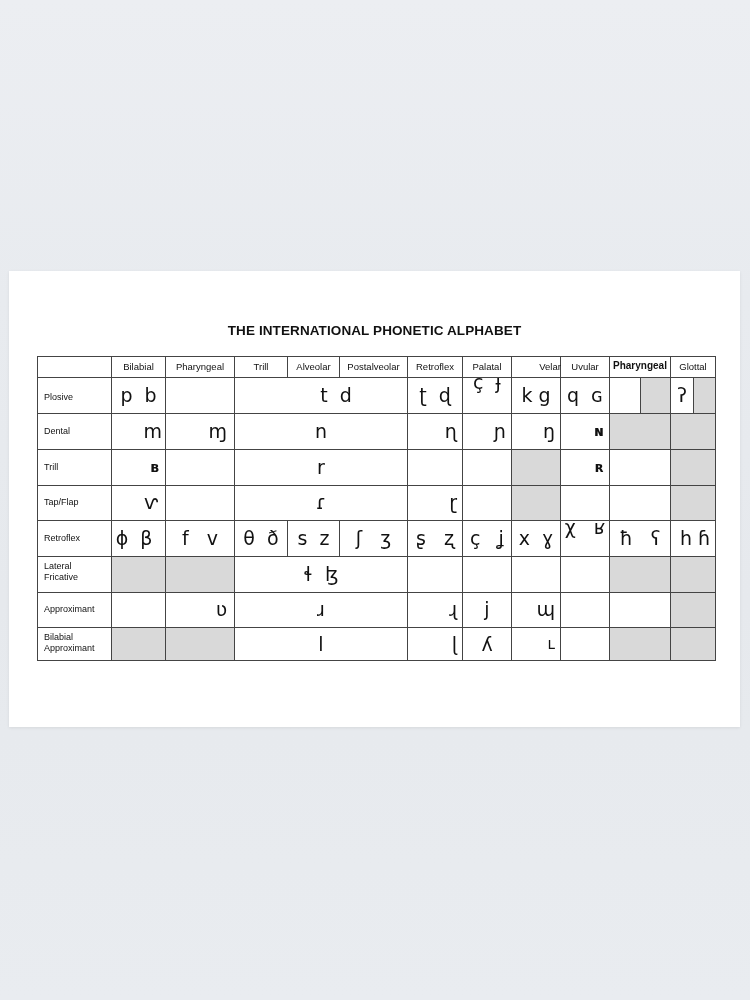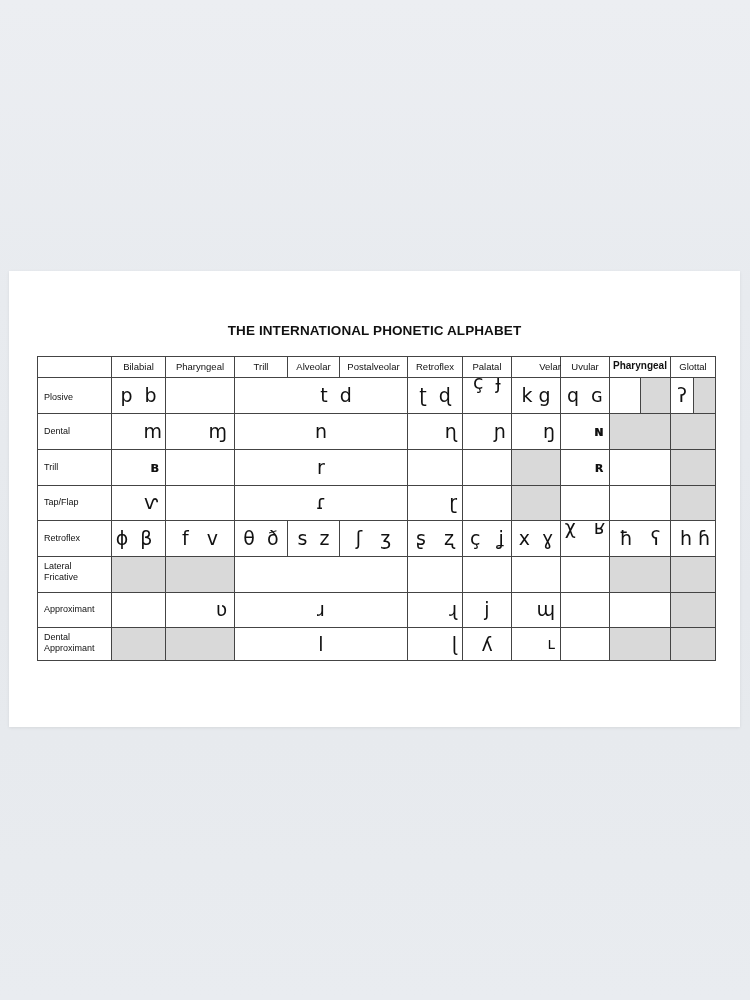--- a/index.html
+++ b/index.html
@@ -83,21 +83,21 @@
     <div class="cell" style="left:0;top:236px;width:75px;height:36px"></div>
     <div class="cell" style="left:0;top:271px;width:75px;height:34px"></div>
 
     <div class="rowlabel" style="left:0;top:23px;width:74px;height:36px">Plosive</div>
     <div class="rowlabel" style="left:0;top:57px;width:74px;height:36px">Dental</div>
     <div class="rowlabel" style="left:0;top:93px;width:74px;height:36px">Trill</div>
     <div class="rowlabel" style="left:0;top:129px;width:74px;height:35px">Tap/Flap</div>
     <div class="rowlabel" style="left:0;top:164px;width:74px;height:36px">Retroflex</div>
     <div class="rowlabel" style="left:0;top:198px;width:60px;height:36px">Lateral Fricative</div>
     <div class="rowlabel" style="left:0;top:236px;width:74px;height:35px">Approximant</div>
-    <div class="rowlabel" style="left:0;top:269px;width:66px;height:36px">Dental Approximant</div>
+    <div class="rowlabel" style="left:0;top:269px;width:66px;height:36px">Bilabial Approximant</div>
 
     <div class="cell" style="left:74px;top:21px;width:55px;height:37px"></div>
     <div class="cell" style="left:128px;top:21px;width:70px;height:37px"></div>
     <div class="cell" style="left:197px;top:21px;width:174px;height:37px"></div>
     <div class="cell" style="left:370px;top:21px;width:56px;height:37px"></div>
     <div class="cell" style="left:425px;top:21px;width:50px;height:37px"></div>
     <div class="cell" style="left:474px;top:21px;width:50px;height:37px"></div>
     <div class="cell" style="left:523px;top:21px;width:50px;height:37px"></div>
     <div class="cell" style="left:572px;top:21px;width:32px;height:37px"></div>
     <div class="cell gray" style="left:603px;top:21px;width:31px;height:37px"></div>
@@ -185,20 +185,21 @@
     <div class="cell gray" style="left:74px;top:200px;width:55px;height:37px"></div>
     <div class="cell gray" style="left:128px;top:200px;width:70px;height:37px"></div>
     <div class="cell" style="left:197px;top:200px;width:174px;height:37px"></div>
     <div class="cell" style="left:370px;top:200px;width:56px;height:37px"></div>
     <div class="cell" style="left:425px;top:200px;width:50px;height:37px"></div>
     <div class="cell" style="left:474px;top:200px;width:50px;height:37px"></div>
     <div class="cell" style="left:523px;top:200px;width:50px;height:37px"></div>
     <div class="cell gray" style="left:572px;top:200px;width:62px;height:37px"></div>
     <div class="cell gray" style="left:633px;top:200px;width:46px;height:37px"></div>
 
+    <div class="sym" style="left:197px;top:200px;width:174px;height:36px;white-space:pre">ɬ  ɮ</div>
 
     <div class="cell" style="left:74px;top:236px;width:55px;height:36px"></div>
     <div class="cell" style="left:128px;top:236px;width:70px;height:36px"></div>
     <div class="cell" style="left:197px;top:236px;width:174px;height:36px"></div>
     <div class="cell" style="left:370px;top:236px;width:56px;height:36px"></div>
     <div class="cell" style="left:425px;top:236px;width:50px;height:36px"></div>
     <div class="cell" style="left:474px;top:236px;width:50px;height:36px"></div>
     <div class="cell" style="left:523px;top:236px;width:50px;height:36px"></div>
     <div class="cell" style="left:572px;top:236px;width:62px;height:36px"></div>
     <div class="cell gray" style="left:633px;top:236px;width:46px;height:36px"></div>

